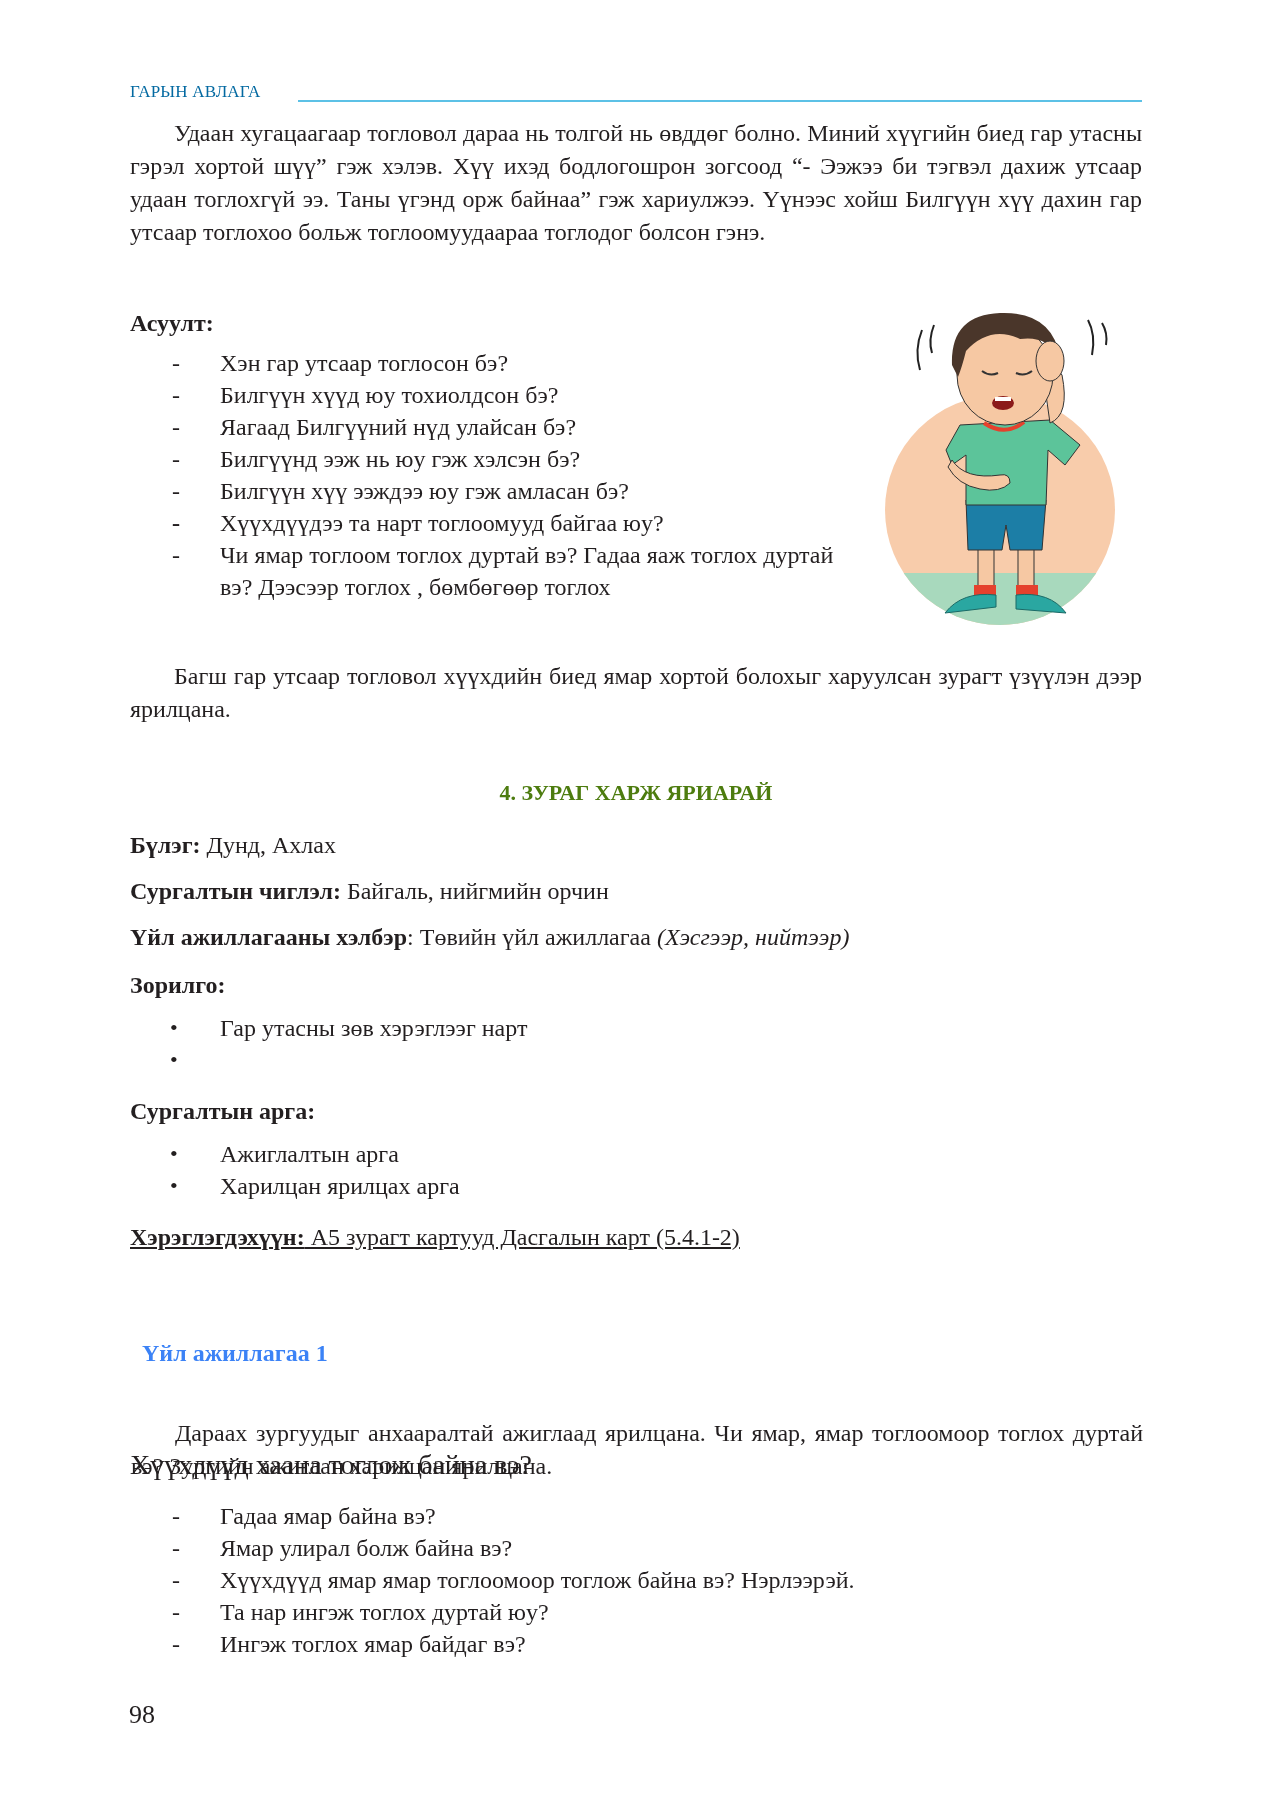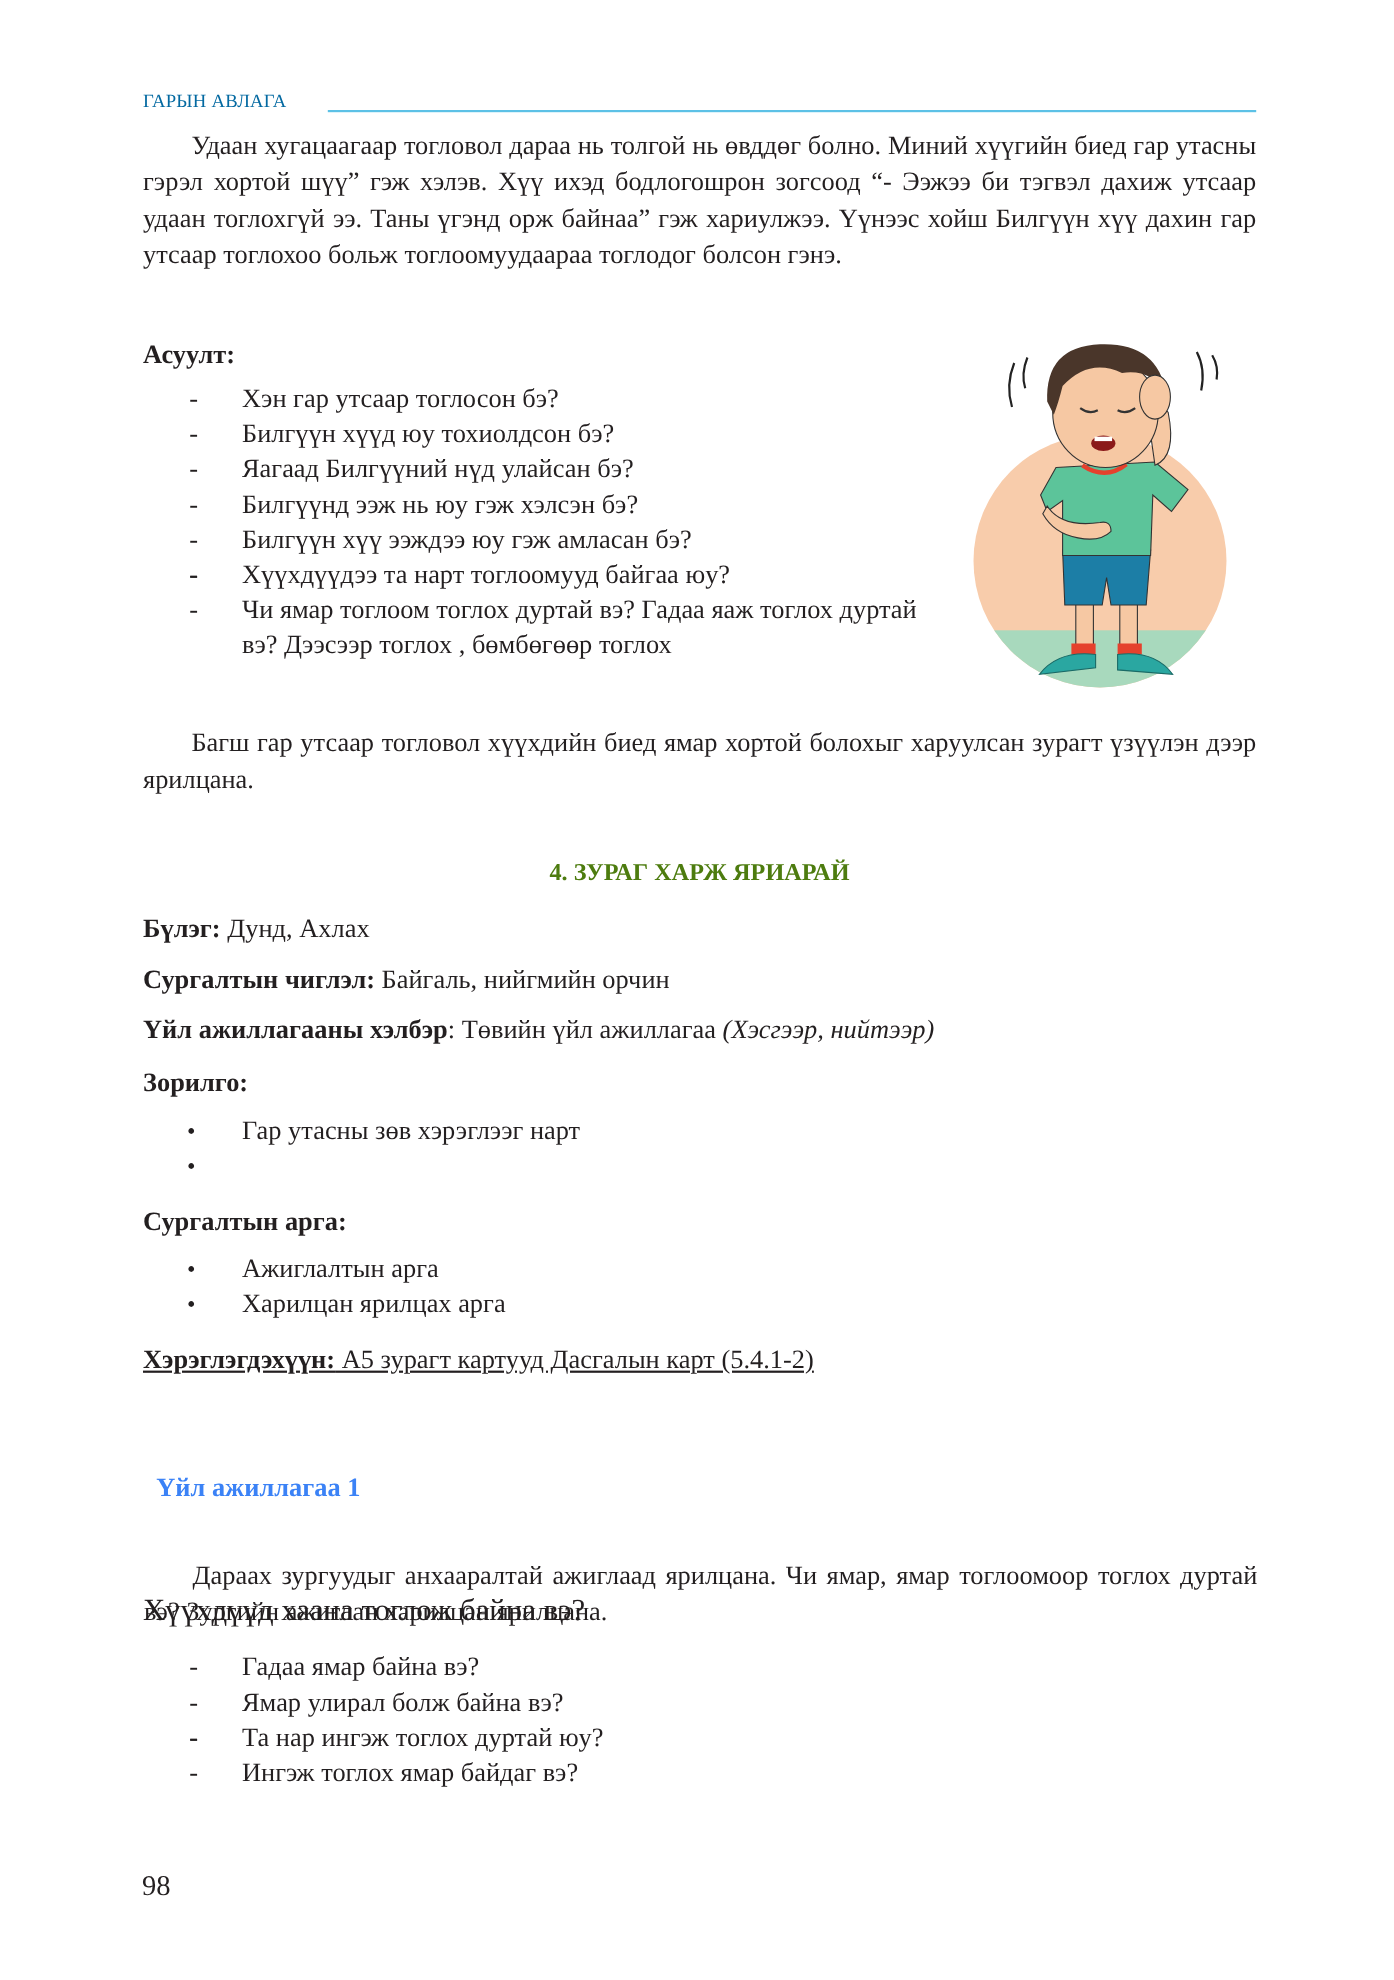--- a/index.html
+++ b/index.html
@@ -130,18 +130,18 @@
 
 <div class="activity-title">Үйл ажиллагаа 1</div>
 
 <p class="p indent" style="top:1416px;margin:1px;">Дараах зургуудыг анхааралтай ажиглаад ярилцана. Чи ямар, ямар тоглоомоор тоглох дуртай вэ? Зургийн ажиглан харилцан ярилцана.</p>
 
 <div class="sub-q">Хүүхдүүд хаана тоглож байна вэ?</div>
 
 <ul class="list" style="top:1500px;width:900px;">
   <li><span class="mark">-</span><span>Гадаа ямар байна вэ?</span></li>
   <li><span class="mark">-</span><span>Ямар улирал болж байна вэ?</span></li>
-  <li><span class="mark">-</span></li>
+  <li><span class="mark">-</span><span>Хүүхдүүд ямар ямар тоглоомоор тоглож байна вэ? Нэрлээрэй.</span></li>
   <li><span class="mark">-</span><span>Та нар ингэж тоглох дуртай юу?</span></li>
   <li><span class="mark">-</span><span>Ингэж тоглох ямар байдаг вэ?</span></li>
 </ul>
 
 <div class="page-num">98</div>
 
 </body></html>

